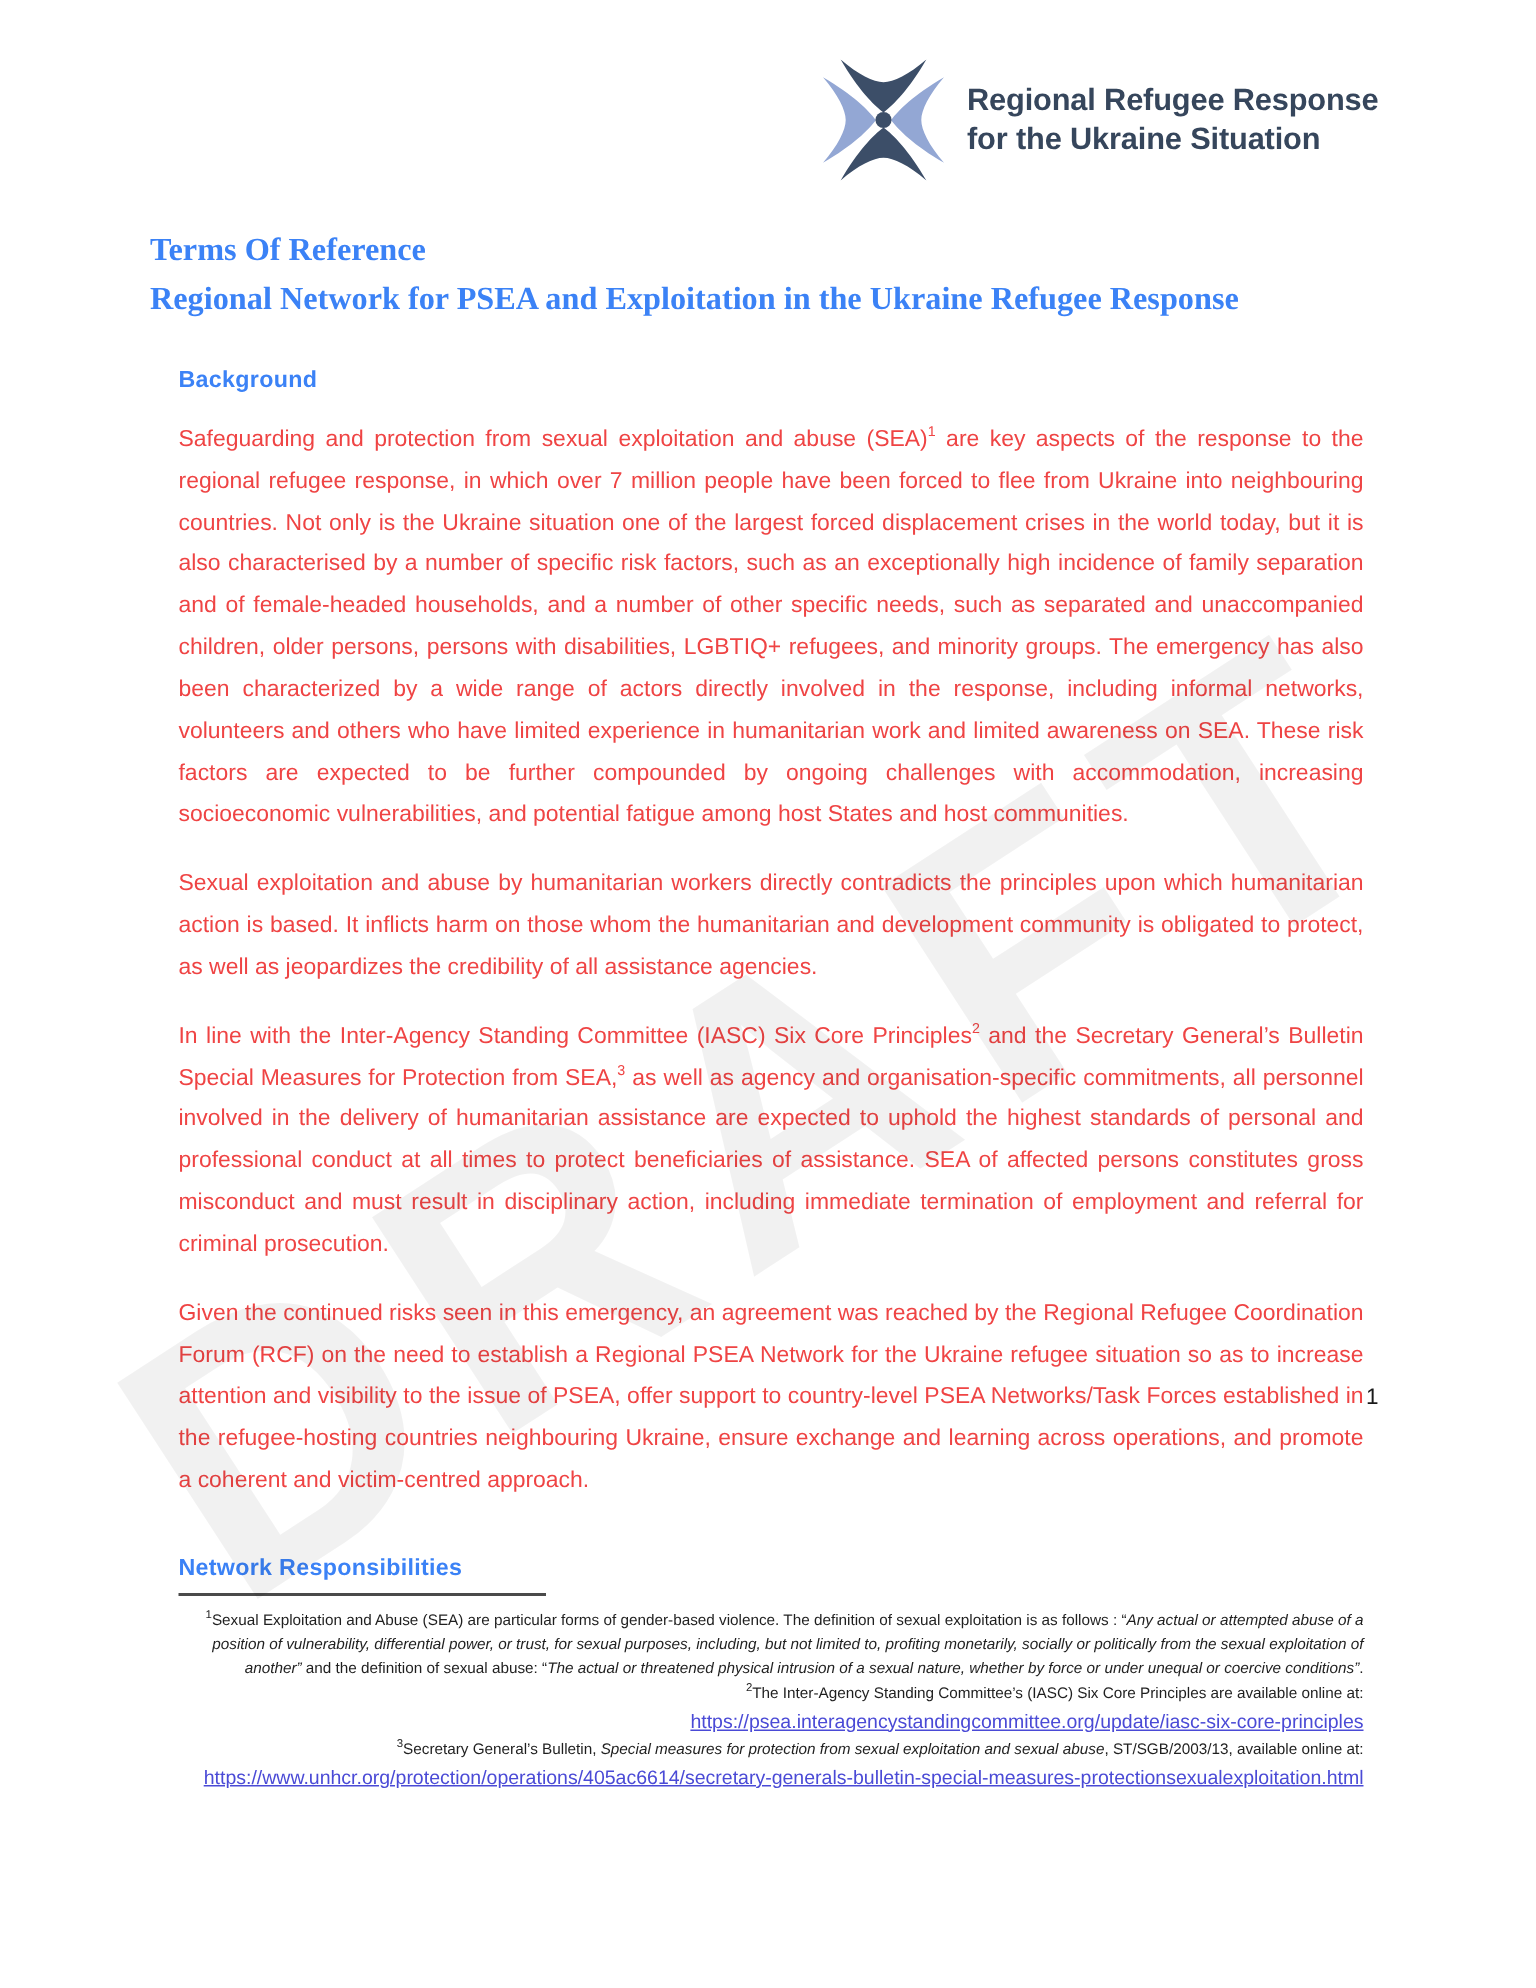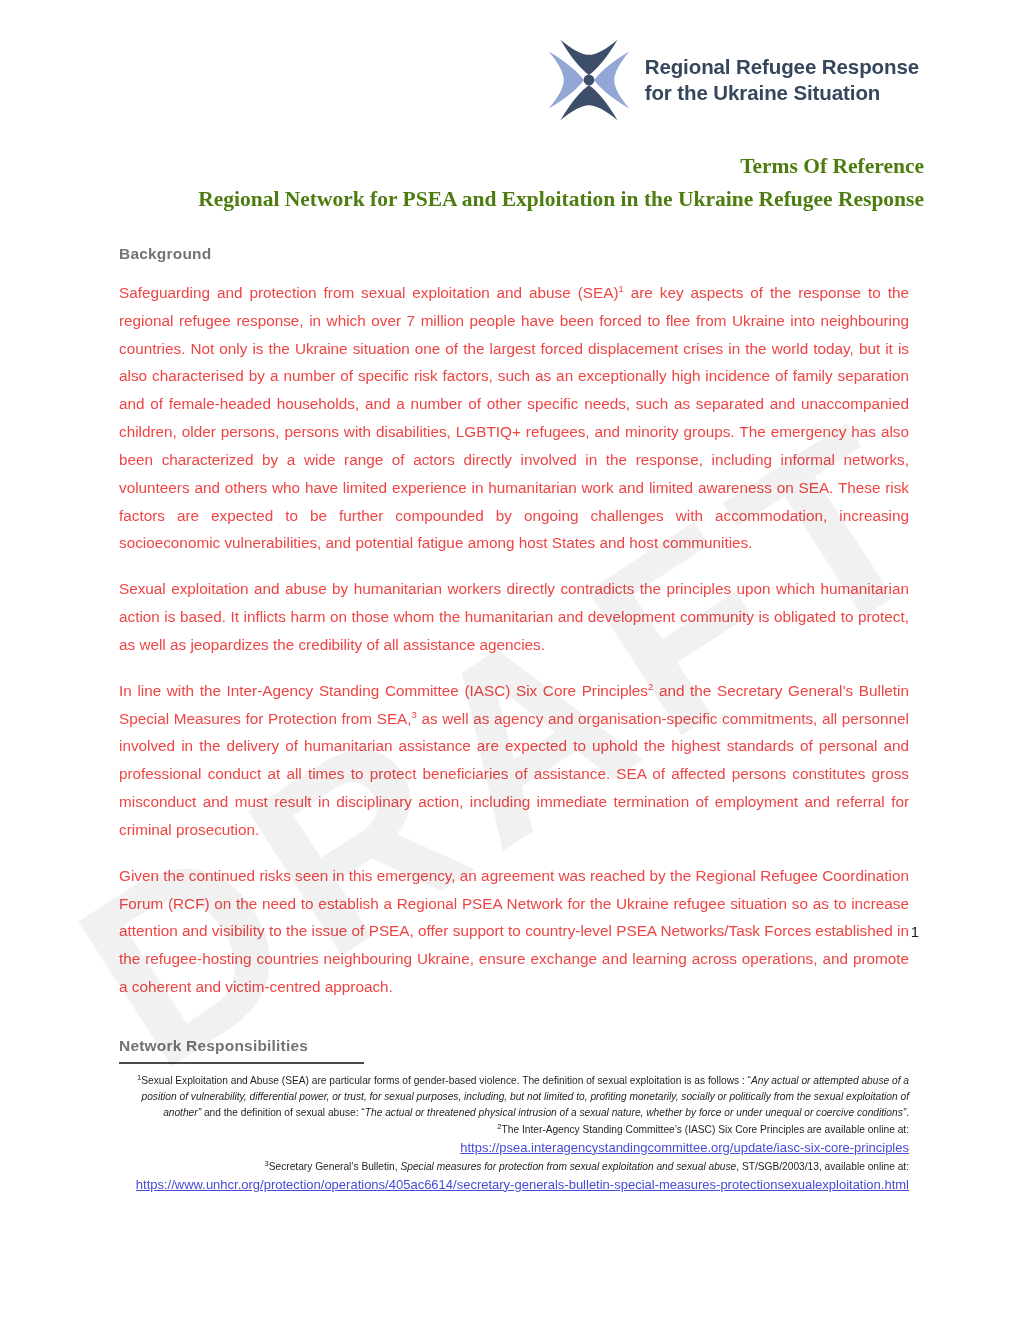--- a/index.html
+++ b/index.html
@@ -72,44 +72,44 @@
     letter-spacing: -0.1px;
     white-space: nowrap;
   }
 
   
   .doc-title {
     position: absolute;
     top: 150px;
     left: 100px;
     width: 824px;
-    text-align: right;
+    text-align: left;
     font-family: "Liberation Serif", serif;
     font-weight: 700;
     font-size: 21.5px;
     line-height: 1.52;
-    color: #4d7c0f;
+    color: #3b82f6;
   }
   .doc-title .l1 { display: block; }
   .doc-title .l2 { display: block; }
 
   
   .content {
     position: absolute;
     top: 245px;
     left: 119px;
     width: 790px;
   }
 
   h2.section {
     margin: 0 0 16px 0;
     font-family: "Liberation Sans", sans-serif;
     font-size: 15.5px;
     font-weight: 700;
-    color: #737373;
+    color: #3b82f6;
     letter-spacing: 0.2px;
   }
   h2.section.second { margin-top: 36px; margin-bottom: 0; }
 
   p.body {
     margin: 0 0 18px 0;
     font-family: "Liberation Sans", sans-serif;
     font-size: 15.3px;
     line-height: 1.82;
     color: #ef4444;

